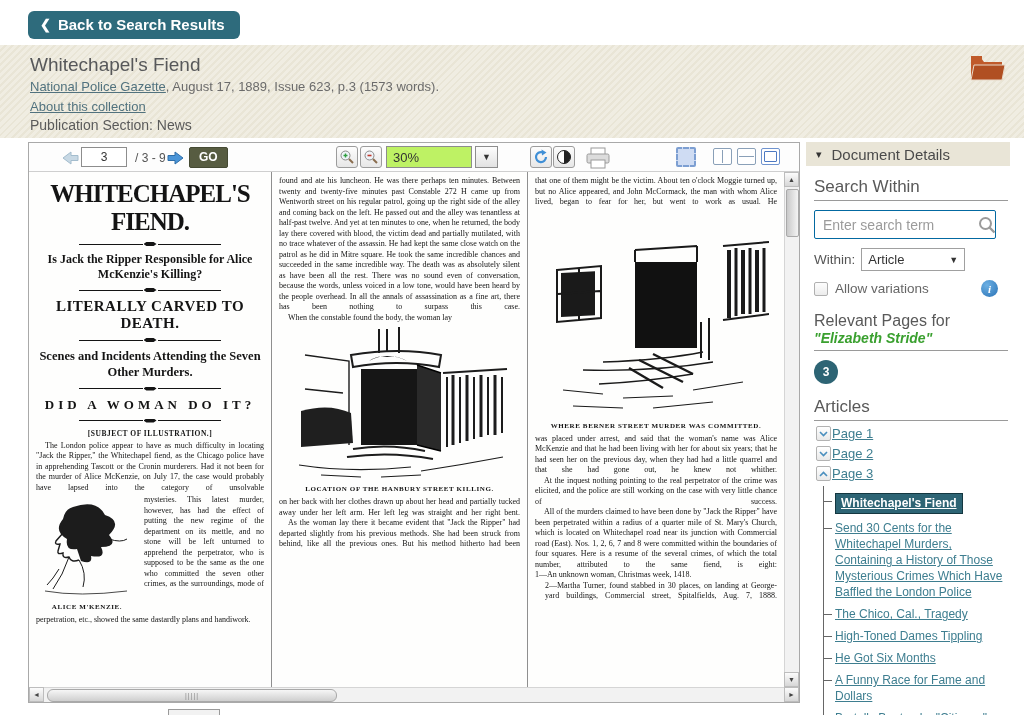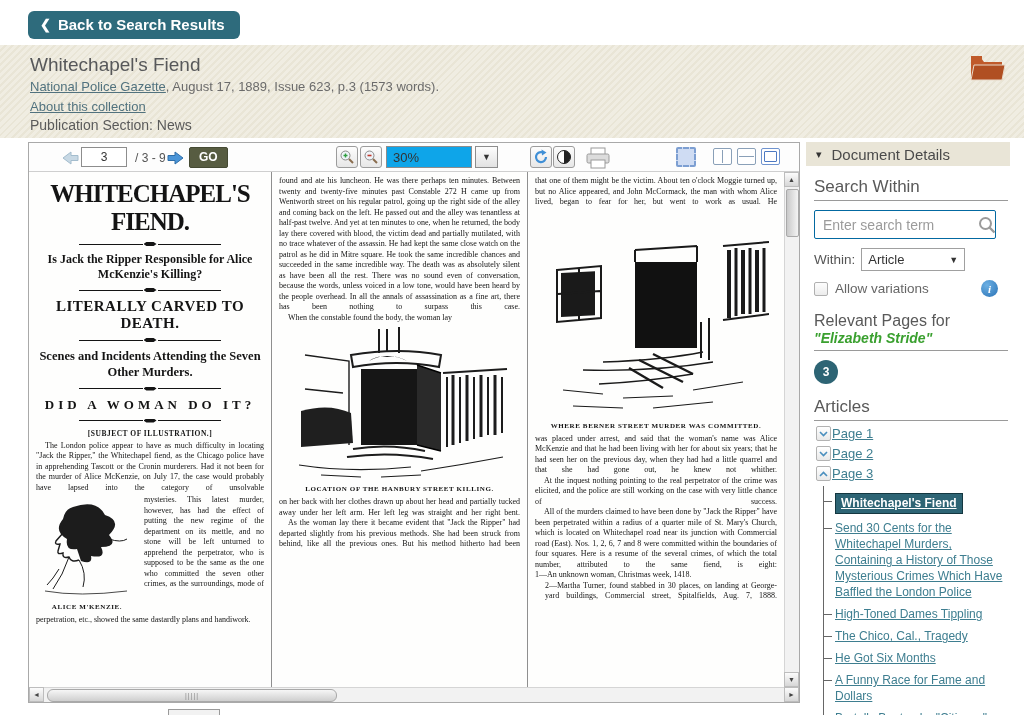--- a/index.html
+++ b/index.html
@@ -32,21 +32,21 @@
   .vtoolbar > * { position:absolute; }
   .page-input { left:52px; top:4px; width:46px; height:20px; border:1px solid #8d8d8d;
     text-align:center; font-size:12px; color:#333; }
   .page-range { left:106px; top:8px; font-size:12px; color:#555; }
   .go-btn { left:160px; top:4px; background:#575c41; color:#fff; font-weight:bold; font-size:12px;
     padding:2px 9px 3px; border:1px solid #454a33; border-radius:2px; cursor:pointer; }
   .tb-btn { width:22px; height:22px; top:3px; border:1px solid #9c9c9c; border-radius:3px;
     background:linear-gradient(#fdfdfd,#e7e7e7); display:flex; align-items:center;
     justify-content:center; cursor:pointer; }
   .zoom-field { left:357px; top:3px; width:86px; height:22px; border:1px solid #8d8d8d;
-    background:#0ea5e9; font-size:13px; color:#333; padding:3px 6px; }
+    background:#bef264; font-size:13px; color:#333; padding:3px 6px; }
   .zoom-arrow { left:446px; top:3px; width:23px; height:22px; border:1px solid #8d8d8d;
     background:linear-gradient(#fdfdfd,#e2e2e2); font-size:9px; color:#333; display:flex;
     align-items:center; justify-content:center; cursor:pointer; }
   .sel-btn { left:647px; top:4px; width:20px; height:20px; border:2px dashed #7d9fd2;
     background:#cfdcf3; border-radius:2px; cursor:pointer; }
   .pane-btn { top:5px; width:19px; height:17px; border:1px solid #8aa0b8; background:#fff;
     border-radius:2px; position:absolute; cursor:pointer; }
   .pane-v::after { content:""; position:absolute; left:8px; top:1px; bottom:1px; width:1px; background:#8aa0b8; }
   .pane-h::after { content:""; position:absolute; top:7px; left:1px; right:1px; height:1px; background:#8aa0b8; }
   .fit-btn { border-color:#6f93cf; }
@@ -398,22 +398,22 @@
             <svg width="9" height="6" viewBox="0 0 9 6">
                 <path d="M1 5 L4.5 1.5 L8 5" fill="none" stroke="#4a8fbe" stroke-width="1.6"></path>
               </svg>
           </span>
           <a class="plink">Page 3</a>
         </div>
 
         <div class="branch">
           <div class="b-item sel"><a>Whitechapel's Fiend</a></div>
           <div class="b-item"><a>Send 30 Cents for the Whitechapel Murders, Containing a History of Those Mysterious Crimes Which Have Baffled the London Police</a></div>
+          <div class="b-item"><a>The Chico, Cal., Tragedy</a></div>
           <div class="b-item"><a>High-Toned Dames Tippling</a></div>
-          <div class="b-item"><a>The Chico, Cal., Tragedy</a></div>
           <div class="b-item"><a>He Got Six Months</a></div>
           <div class="b-item"><a>A Funny Race for Fame and Dollars</a></div>
           <div class="b-item"><a>Brutally Beaten by "Citizens"</a></div>
         </div>
       </div>
     </div>
 
   </div>
 
   <div class="remnant"></div>

